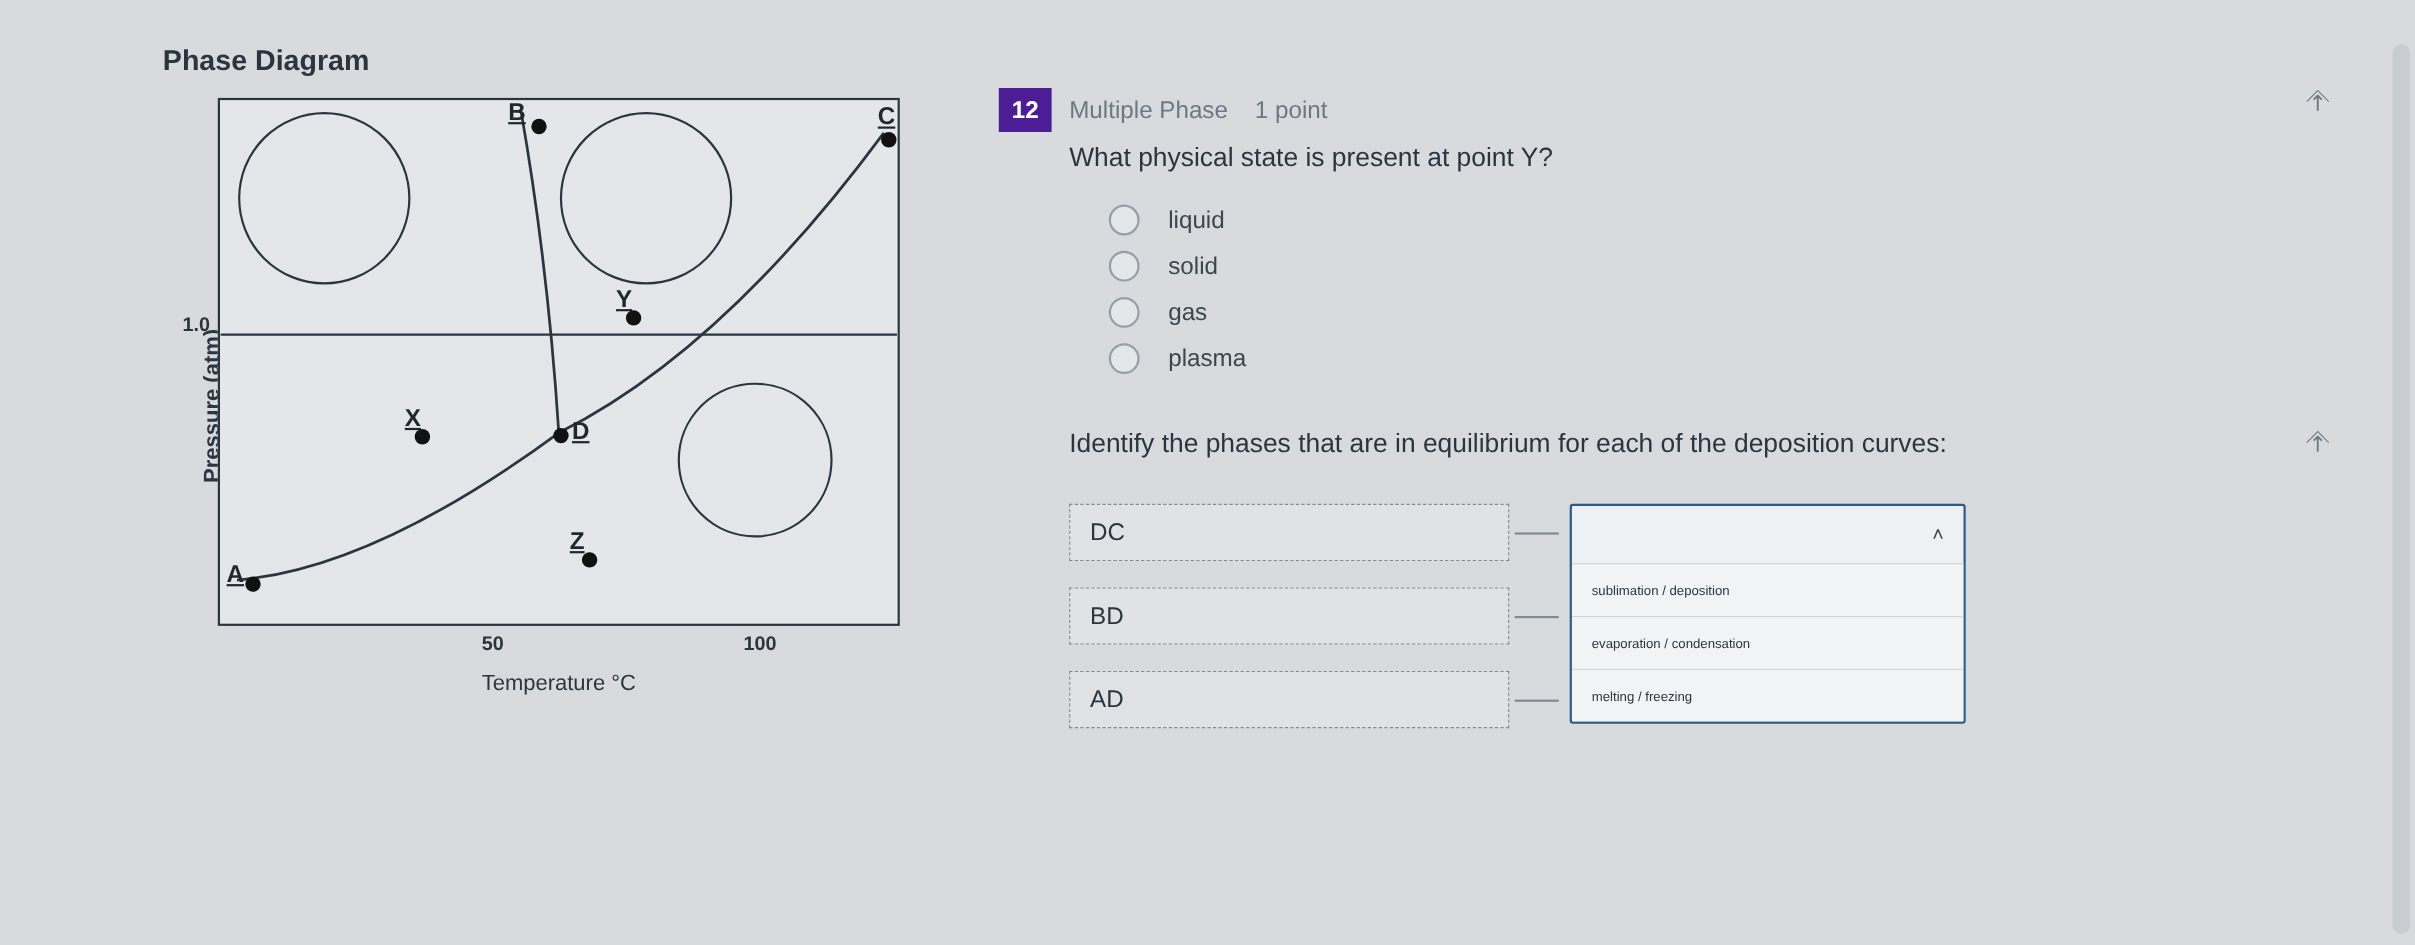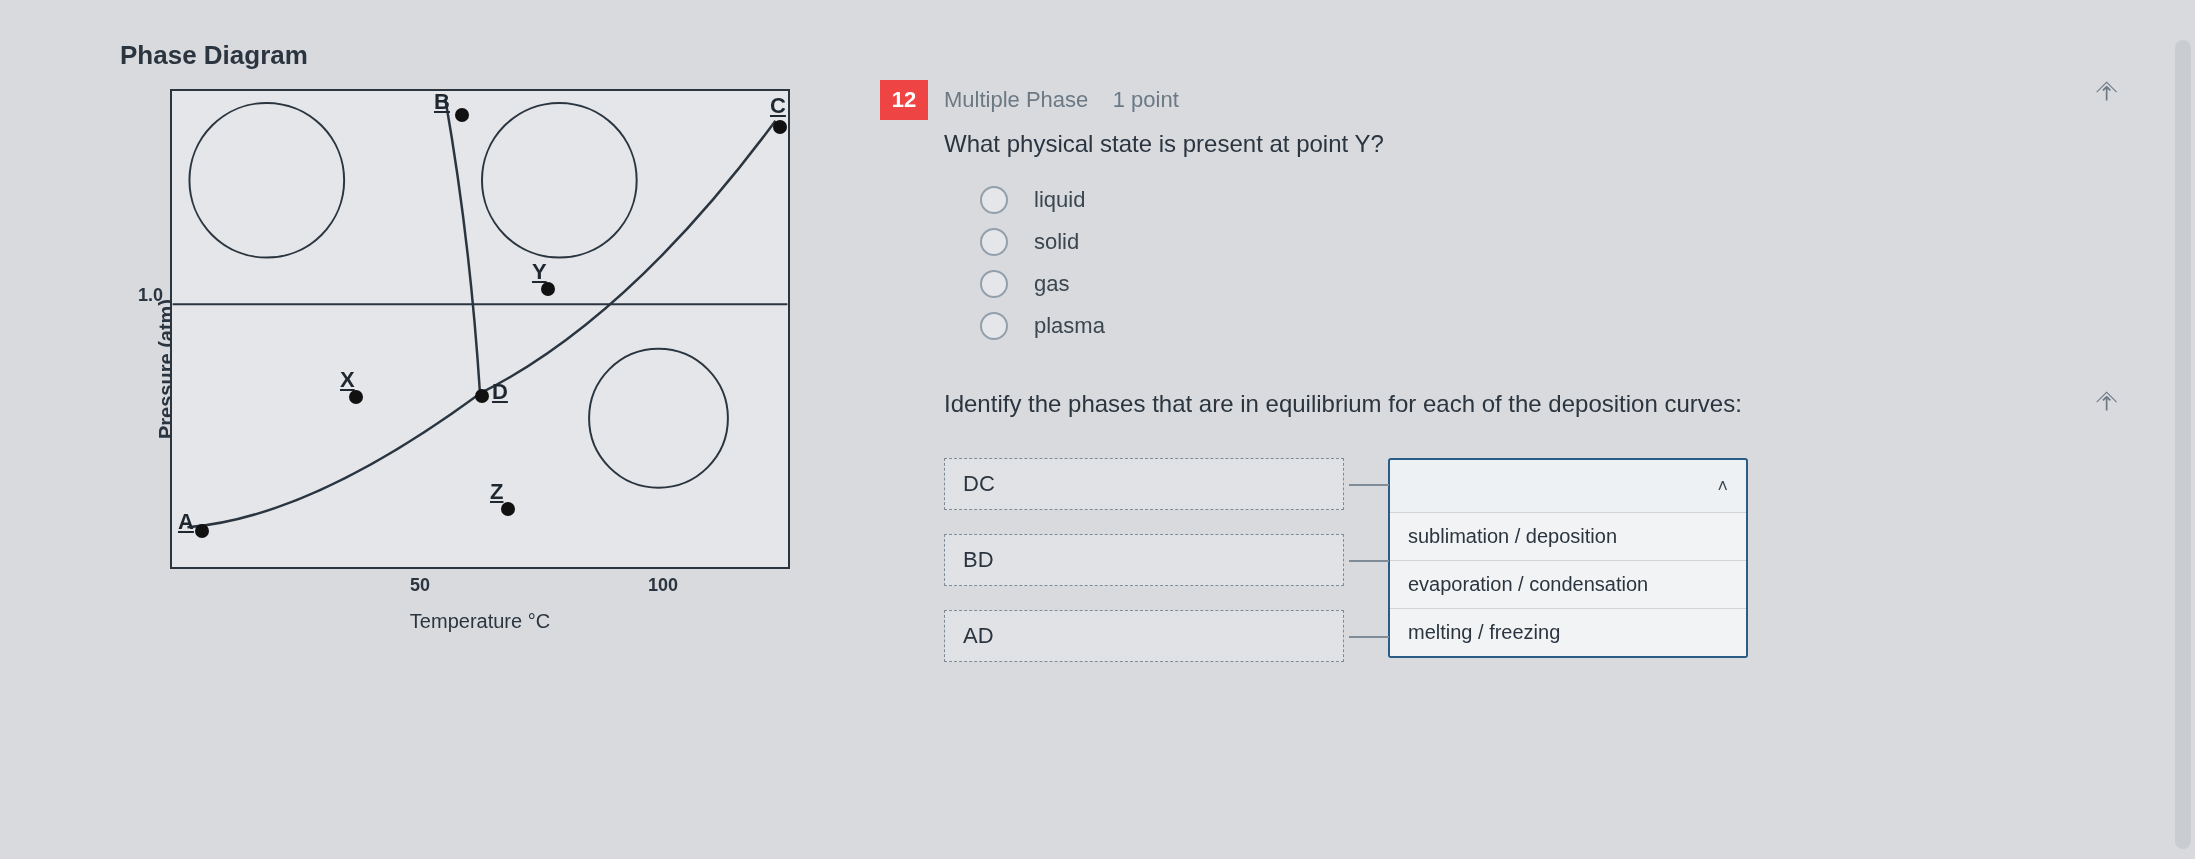--- a/index.html
+++ b/index.html
@@ -8,21 +8,21 @@
     background: #d8dade;
     width: 2195px;
     height: 859px;
     overflow: hidden;
     position: relative;
     color: #3a4650;
   }
   .page {
     position: absolute;
     top: 0; left: 0; right: 0; bottom: 0;
-    padding: 40px 80px 20px 80px;
+    padding: 40px 80px 20px 108px;
     display: flex;
     gap: 60px;
   }
   .left-col {
     flex: 0 0 740px;
     position: relative;
   }
   .right-col {
     flex: 1;
     padding-top: 40px;
@@ -92,21 +92,21 @@
     position: absolute;
     width: 14px; height: 14px;
     background: #111;
     border-radius: 50%;
     transform: translate(-50%, -50%);
   }
   
   .q-block { margin-bottom: 50px; position: relative; }
   .q-head { display: flex; align-items: center; gap: 16px; margin-bottom: 10px; }
   .q-num {
-    background: #ef4444;
+    background: #4c1d95;
     color: #fff;
     font-weight: 700;
     font-size: 22px;
     width: 48px; height: 40px;
     display: flex; align-items: center; justify-content: center;
   }
   .q-meta {
     font-size: 22px;
     color: #6b7985;
   }
@@ -135,21 +135,21 @@
     position: absolute;
     right: 0; top: 0;
     color: #6b7985;
     font-size: 20px;
     transform: rotate(45deg);
     cursor: pointer;
   }
   
   .match-wrap {
     display: flex;
-    gap: 44px;
+    gap: 55px;
     margin-left: 64px;
     margin-top: 40px;
     align-items: flex-start;
   }
   .match-left { flex: 0 0 400px; display: flex; flex-direction: column; gap: 24px; }
   .match-right { flex: 0 0 360px; display: flex; flex-direction: column; }
   .match-item {
     border: 1px dashed #7f8c97;
     background: #e0e2e5;
     height: 52px;
@@ -180,21 +180,21 @@
     padding: 0 18px;
     font-size: 20px;
     color: #2b3540;
     cursor: pointer;
   }
   .chev { font-size: 18px; color: #3a4650; }
   .dd-option {
     height: 48px;
     display: flex; align-items: center;
     padding: 0 18px;
-    font-size: 20px;
+    font-size: 12px;
     color: #2b3540;
     background: #f2f3f4;
     border-top: 1px solid #d0d4d8;
     cursor: pointer;
   }
   .side-scroll {
     position: absolute;
     right: 4px;
     top: 40px;
     bottom: 10px;

